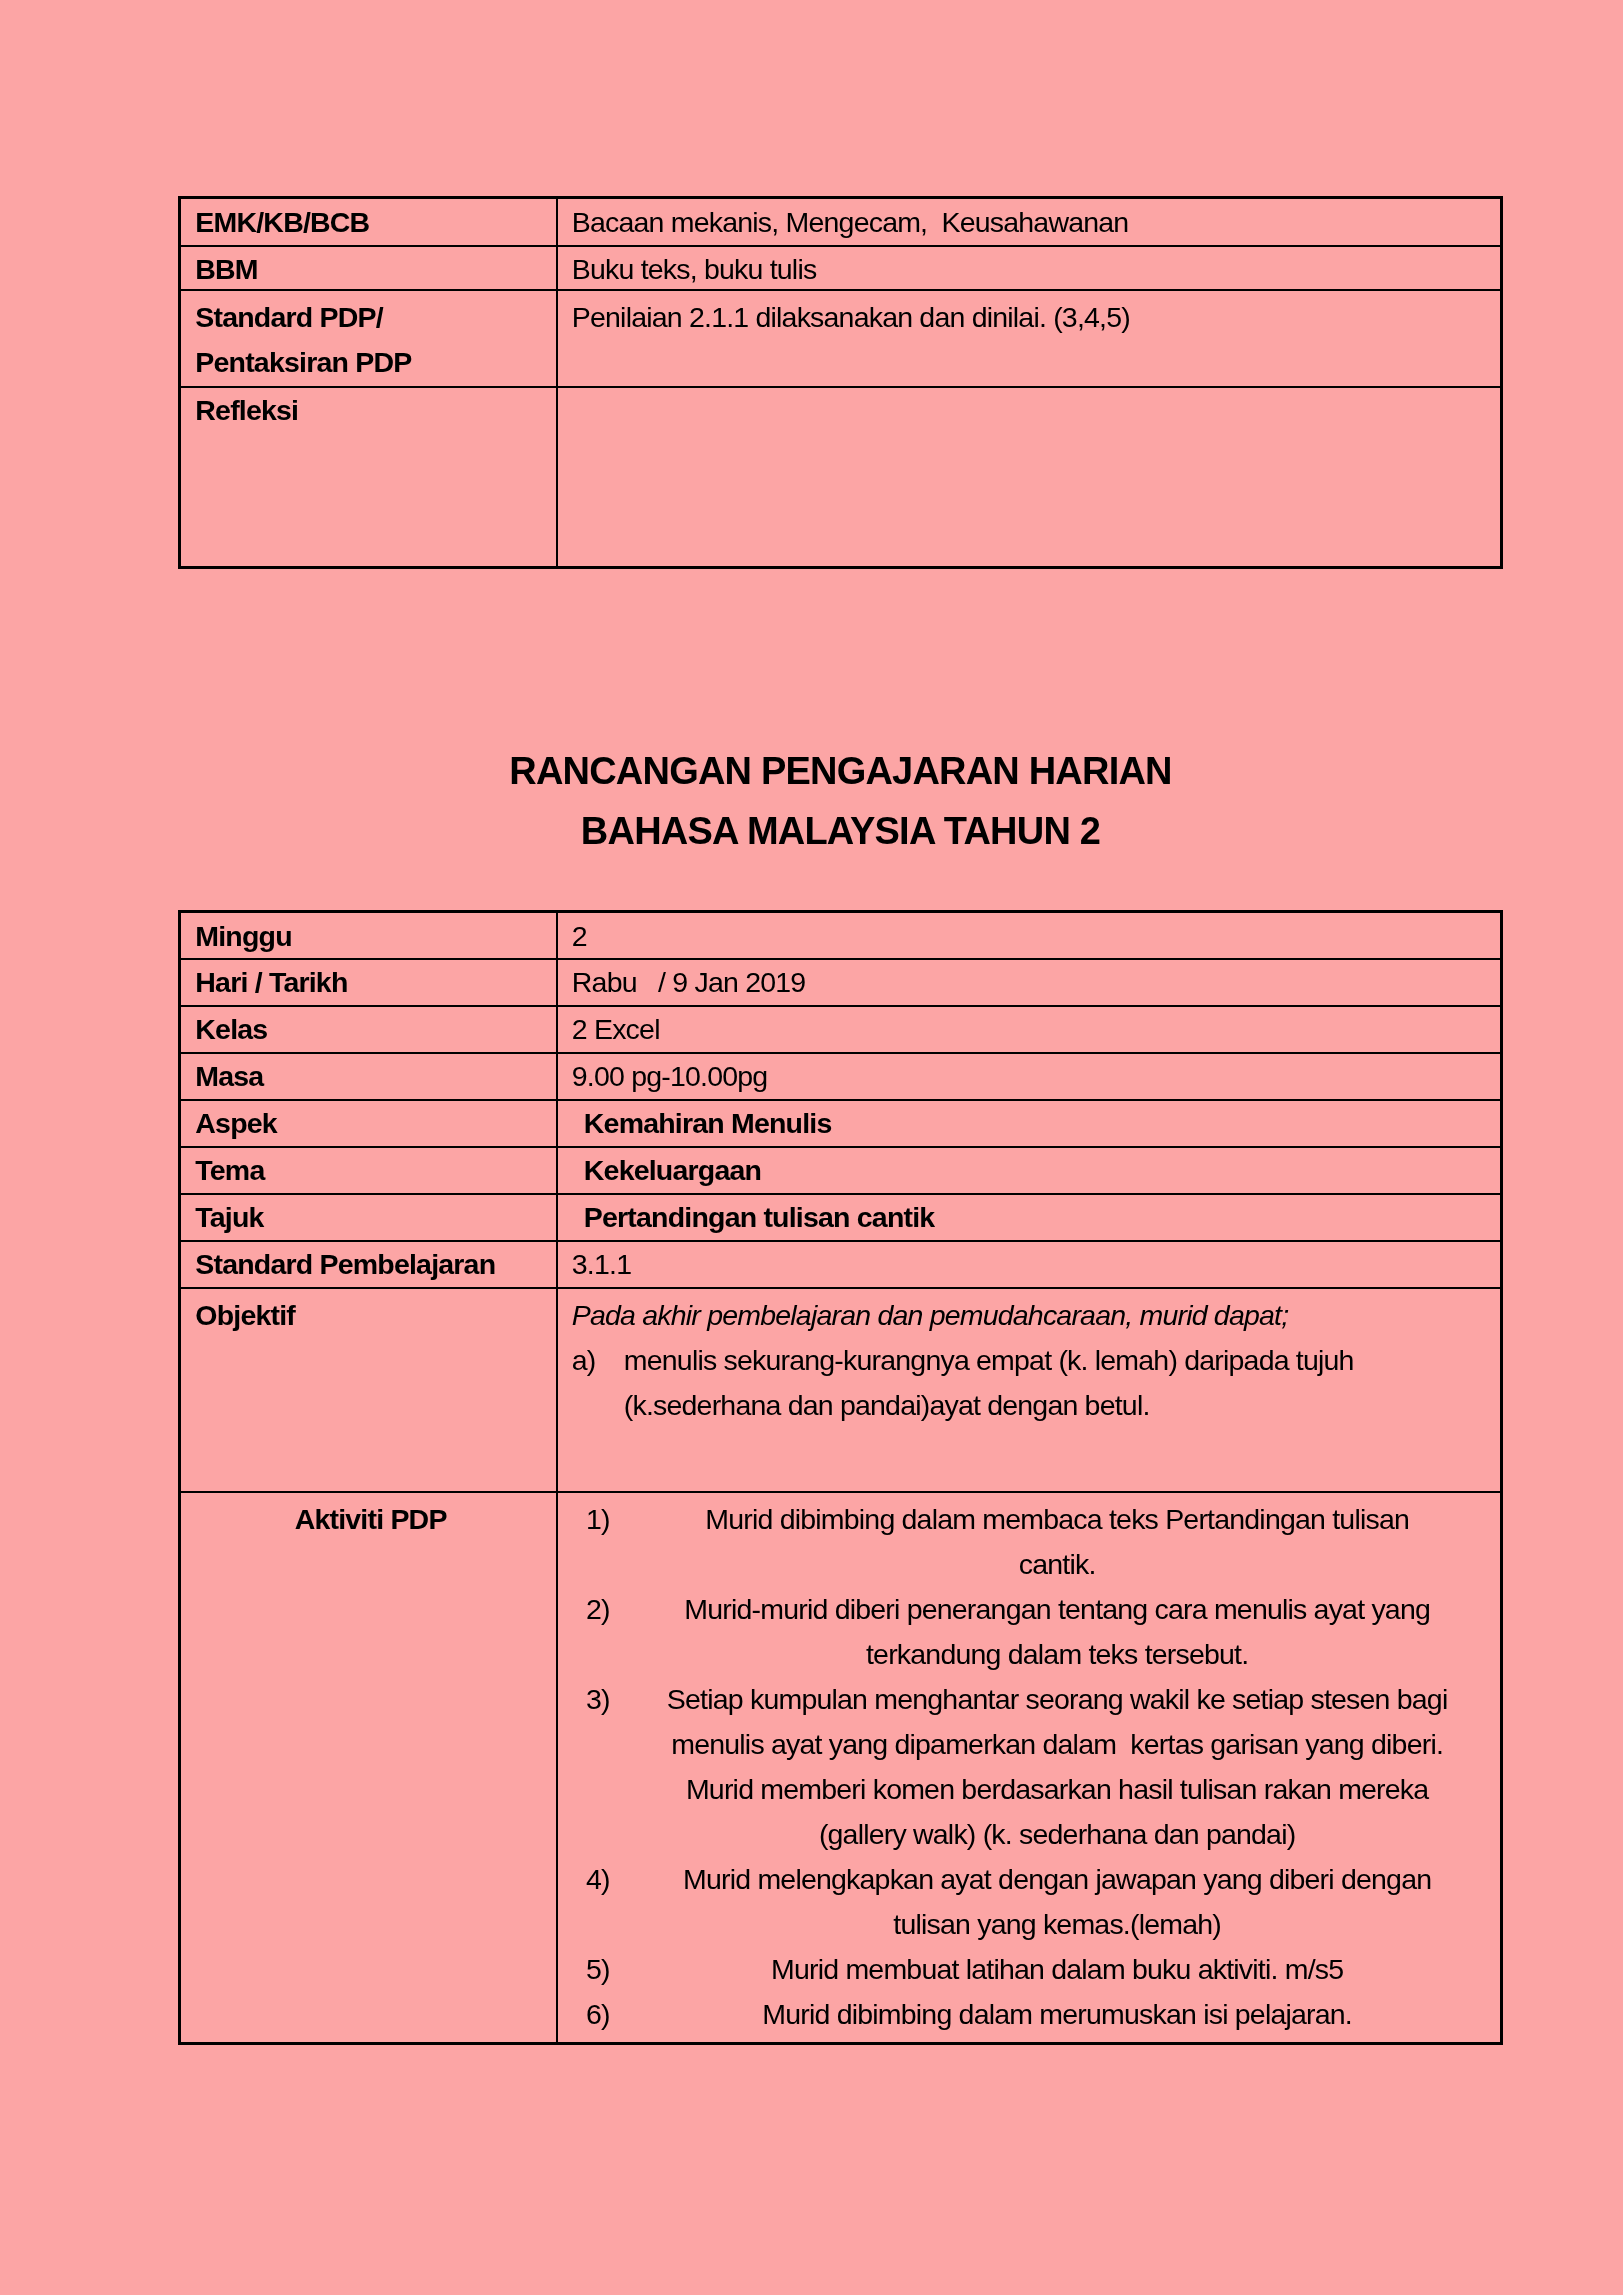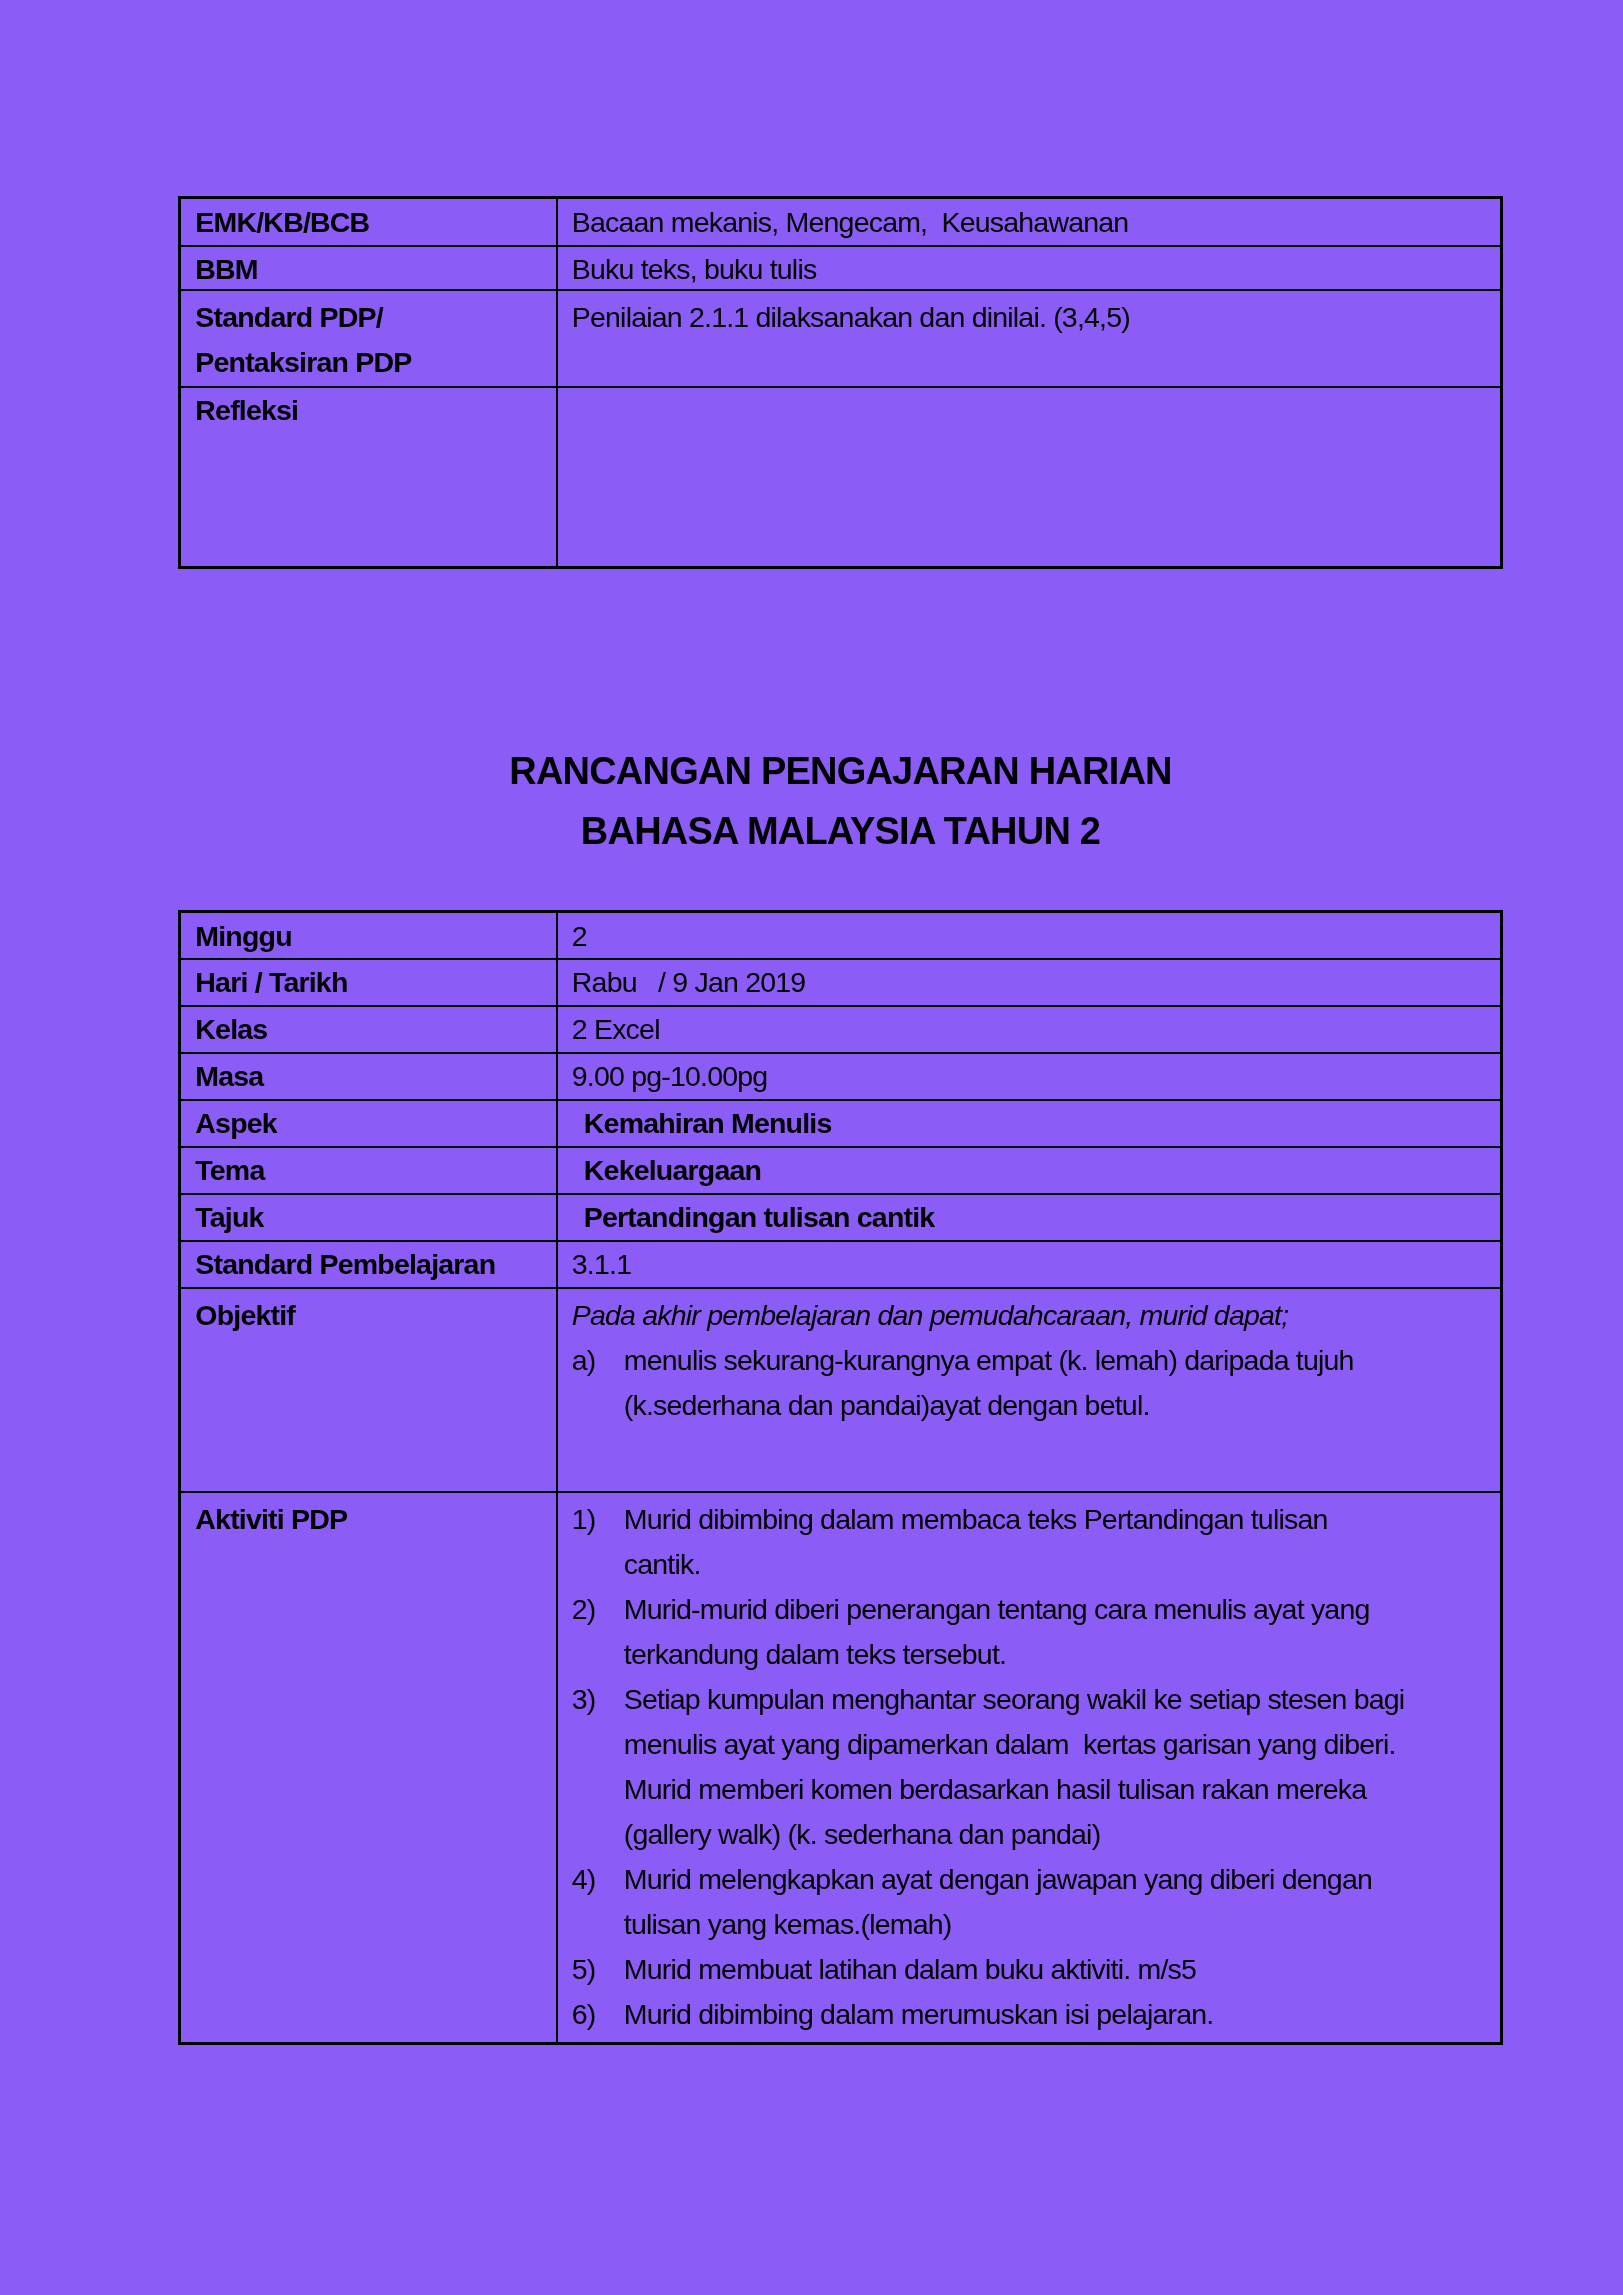--- a/index.html
+++ b/index.html
@@ -4,21 +4,21 @@
 <style>
   html, body {
     margin: 0;
     padding: 0;
     background: #ffffff;
   }
   .page {
     position: relative;
     width: 1623px;
     height: 2295px;
-    background: #8b5cf6;
+    background: #fca5a5;
     color: #000000;
     font-family: "Liberation Sans", "DejaVu Sans", sans-serif;
     letter-spacing: -0.8px;
     overflow: hidden;
   }
   table.doc-table {
     position: absolute;
     left: 178px;
     width: 1325px;
     border-collapse: collapse;
@@ -42,21 +42,21 @@
   .lbl-line { display: block; white-space: pre; }
   .bold { font-weight: bold; margin-left: 12px; }
   .italic { font-style: italic; }
   
   tr.r-emk      { height: 48px; }
   tr.r-bbm      { height: 44px; }
   tr.r-penilaian{ height: 97px; }
   tr.r-refleksi { height: 181px; }
   tr.r-simple   { height: 47px; }
   tr.r-objektif { height: 204px; }
-  tr.r-aktiviti { height: 552px; }
+  tr.r-aktiviti { height: 552px; text-align: center; }
   
   .title-block {
     position: absolute;
     top: 741px;
     left: 178px;
     width: 1325px;
     text-align: center;
     font-size: 38px;
     font-weight: bold;
     line-height: 60px;

